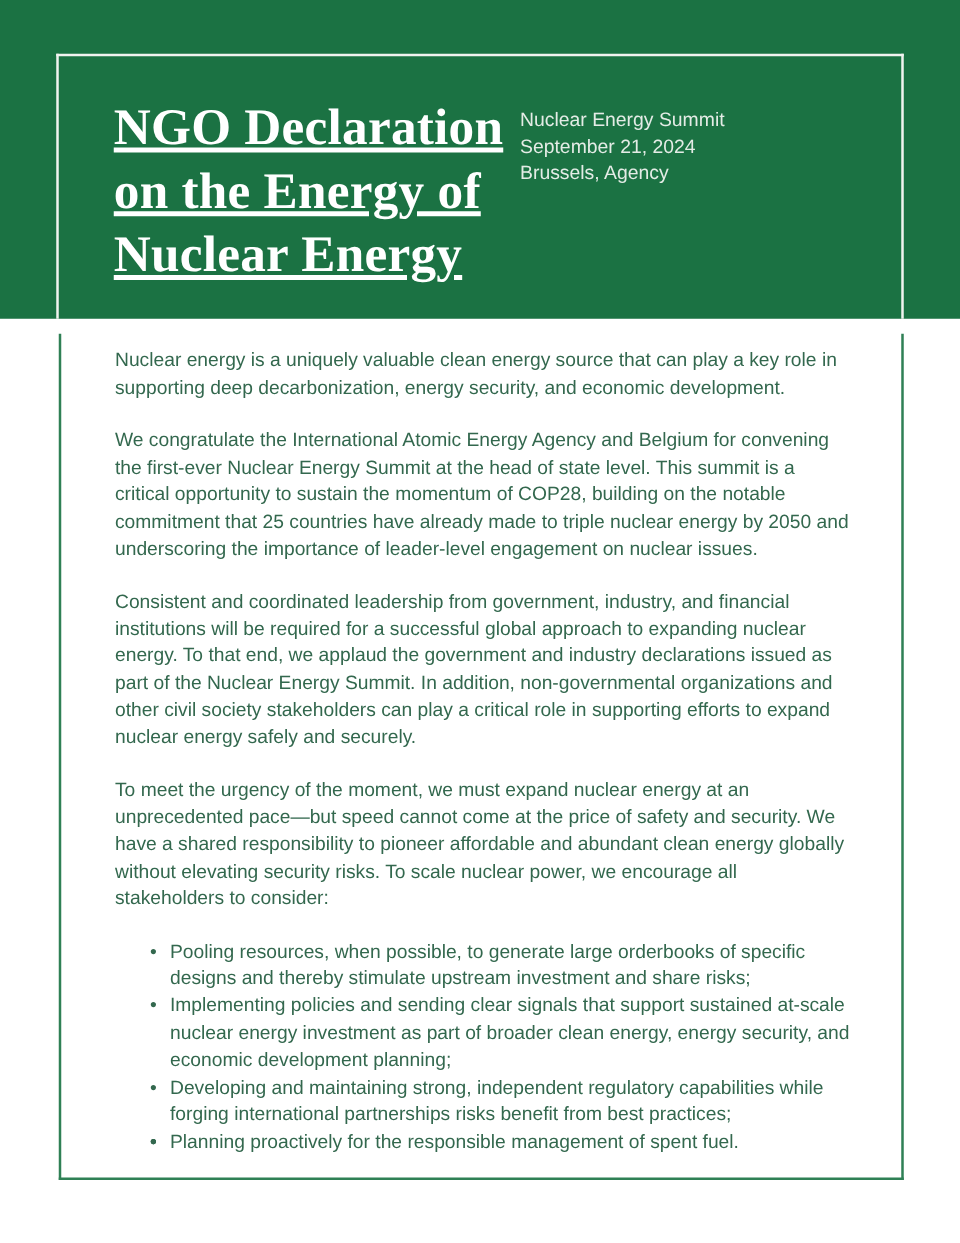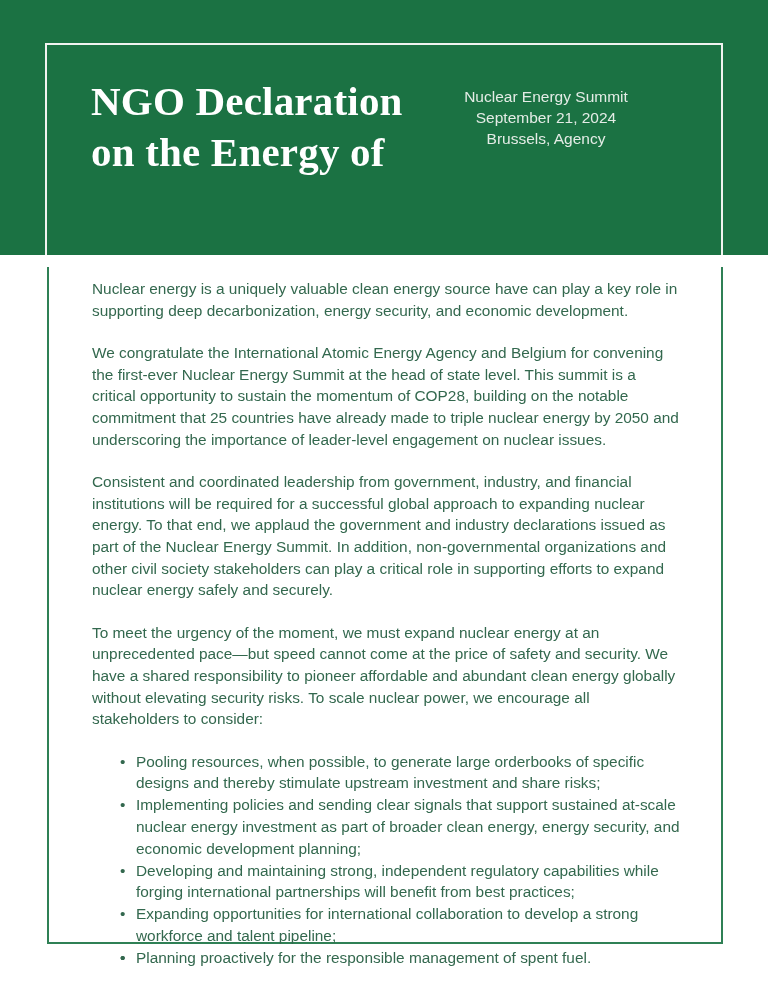--- a/index.html
+++ b/index.html
@@ -58,28 +58,29 @@
     left: 44px;
     top: 31px;
     width: 400px;
     margin: 0;
     color: #ffffff;
     font-family: "Liberation Serif", "DejaVu Serif", serif;
     font-weight: 700;
     font-size: 41px;
     line-height: 51px;
     letter-spacing: 0.2px;
+    text-decoration: underline;
   }
 
   .header-meta {
     position: absolute;
     right: 45px;
     top: 41px;
     width: 260px;
-    text-align: center;
+    text-align: left;
     color: #e4ece6;
     font-family: "Liberation Sans", sans-serif;
     font-size: 15.5px;
     line-height: 21px;
     font-weight: 400;
   }
   .header-meta div { white-space: nowrap; }
 
   
   .body-box {
@@ -136,56 +137,56 @@
 
 <div class="page">
 
   <div class="header-band">
     <div class="header-frame">
       <div class="header-inner">
 
         <h1 class="doc-title">
           <span>NGO Declaration</span><br>
           <span>on the Energy of</span><br>
+          <span>Nuclear Energy</span>
         </h1>
 
         <div class="header-meta">
           <div>Nuclear Energy Summit</div>
           <div>September 21, 2024</div>
           <div>Brussels, Agency</div>
         </div>
 
       </div>
     </div>
   </div>
 
   <div class="body-box">
     <div class="body-content">
 
-      <p>Nuclear energy is a uniquely valuable clean energy source have can play a key role in supporting deep decarbonization, energy security, and economic development.</p>
+      <p>Nuclear energy is a uniquely valuable clean energy source that can play a key role in supporting deep decarbonization, energy security, and economic development.</p>
       <p>We congratulate the International Atomic Energy Agency and Belgium for convening the first-ever Nuclear Energy Summit at the head of state level. This summit is a critical opportunity to sustain the momentum of COP28, building on the notable commitment that 25 countries have already made to triple nuclear energy by 2050 and underscoring the importance of leader-level engagement on nuclear issues.</p>
       <p>Consistent and coordinated leadership from government, industry, and financial institutions will be required for a successful global approach to expanding nuclear energy. To that end, we applaud the government and industry declarations issued as part of the Nuclear Energy Summit. In addition, non-governmental organizations and other civil society stakeholders can play a critical role in supporting efforts to expand nuclear energy safely and securely.</p>
       <p>To meet the urgency of the moment, we must expand nuclear energy at an unprecedented pace—but speed cannot come at the price of safety and security. We have a shared responsibility to pioneer affordable and abundant clean energy globally without elevating security risks. To scale nuclear power, we encourage all stakeholders to consider:</p>
 
       <ul class="bullet-list">
         <li>
           <span class="bullet-dot">•</span>
           <span>Pooling resources, when possible, to generate large orderbooks of specific designs and thereby stimulate upstream investment and share risks;</span>
         </li>
         <li>
           <span class="bullet-dot">•</span>
           <span>Implementing policies and sending clear signals that support sustained at-scale nuclear energy investment as part of broader clean energy, energy security, and economic development planning;</span>
         </li>
         <li>
           <span class="bullet-dot">•</span>
-          <span>Developing and maintaining strong, independent regulatory capabilities while forging international partnerships will benefit from best practices;</span>
+          <span>Developing and maintaining strong, independent regulatory capabilities while forging international partnerships risks benefit from best practices;</span>
         </li>
         <li>
           <span class="bullet-dot">•</span>
-          <span>Expanding opportunities for international collaboration to develop a strong workforce and talent pipeline;</span>
         </li>
         <li>
           <span class="bullet-dot">•</span>
         </li>
         <li>
           <span class="bullet-dot">•</span>
           <span>Planning proactively for the responsible management of spent fuel.</span>
         </li>
       </ul>
 

